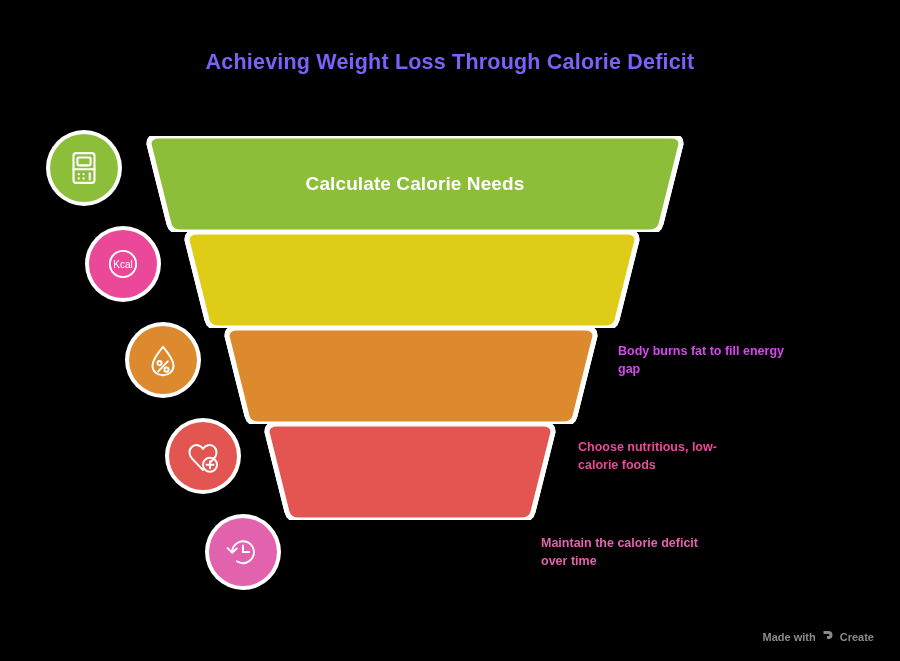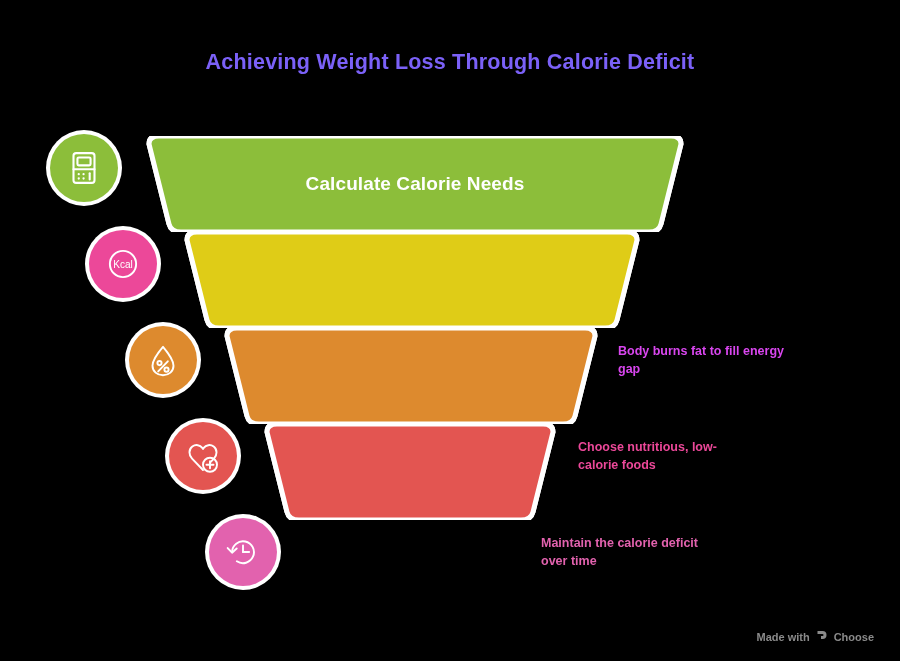--- a/index.html
+++ b/index.html
@@ -148,16 +148,16 @@
     <div class="note" style="left:541px; color:#E262AE;">Maintain the calorie deficit over time</div>
   </div>
 
   <div id="footer">
     <span>Made with</span>
     <span>
       <svg viewBox="0 0 24 24" fill="#8a8a8a">
           <path d="M3 4 L13 4 Q21 4 21 12 Q21 20 13 20 L10 20 L10 14 L13 14 Q15 14 15 12 Q15 10 13 10 L3 10 Z"></path>
         </svg>
     </span>
-    <span>Choose</span>
+    <span>Create</span>
   </div>
 
 </div>
 
 </body></html>

